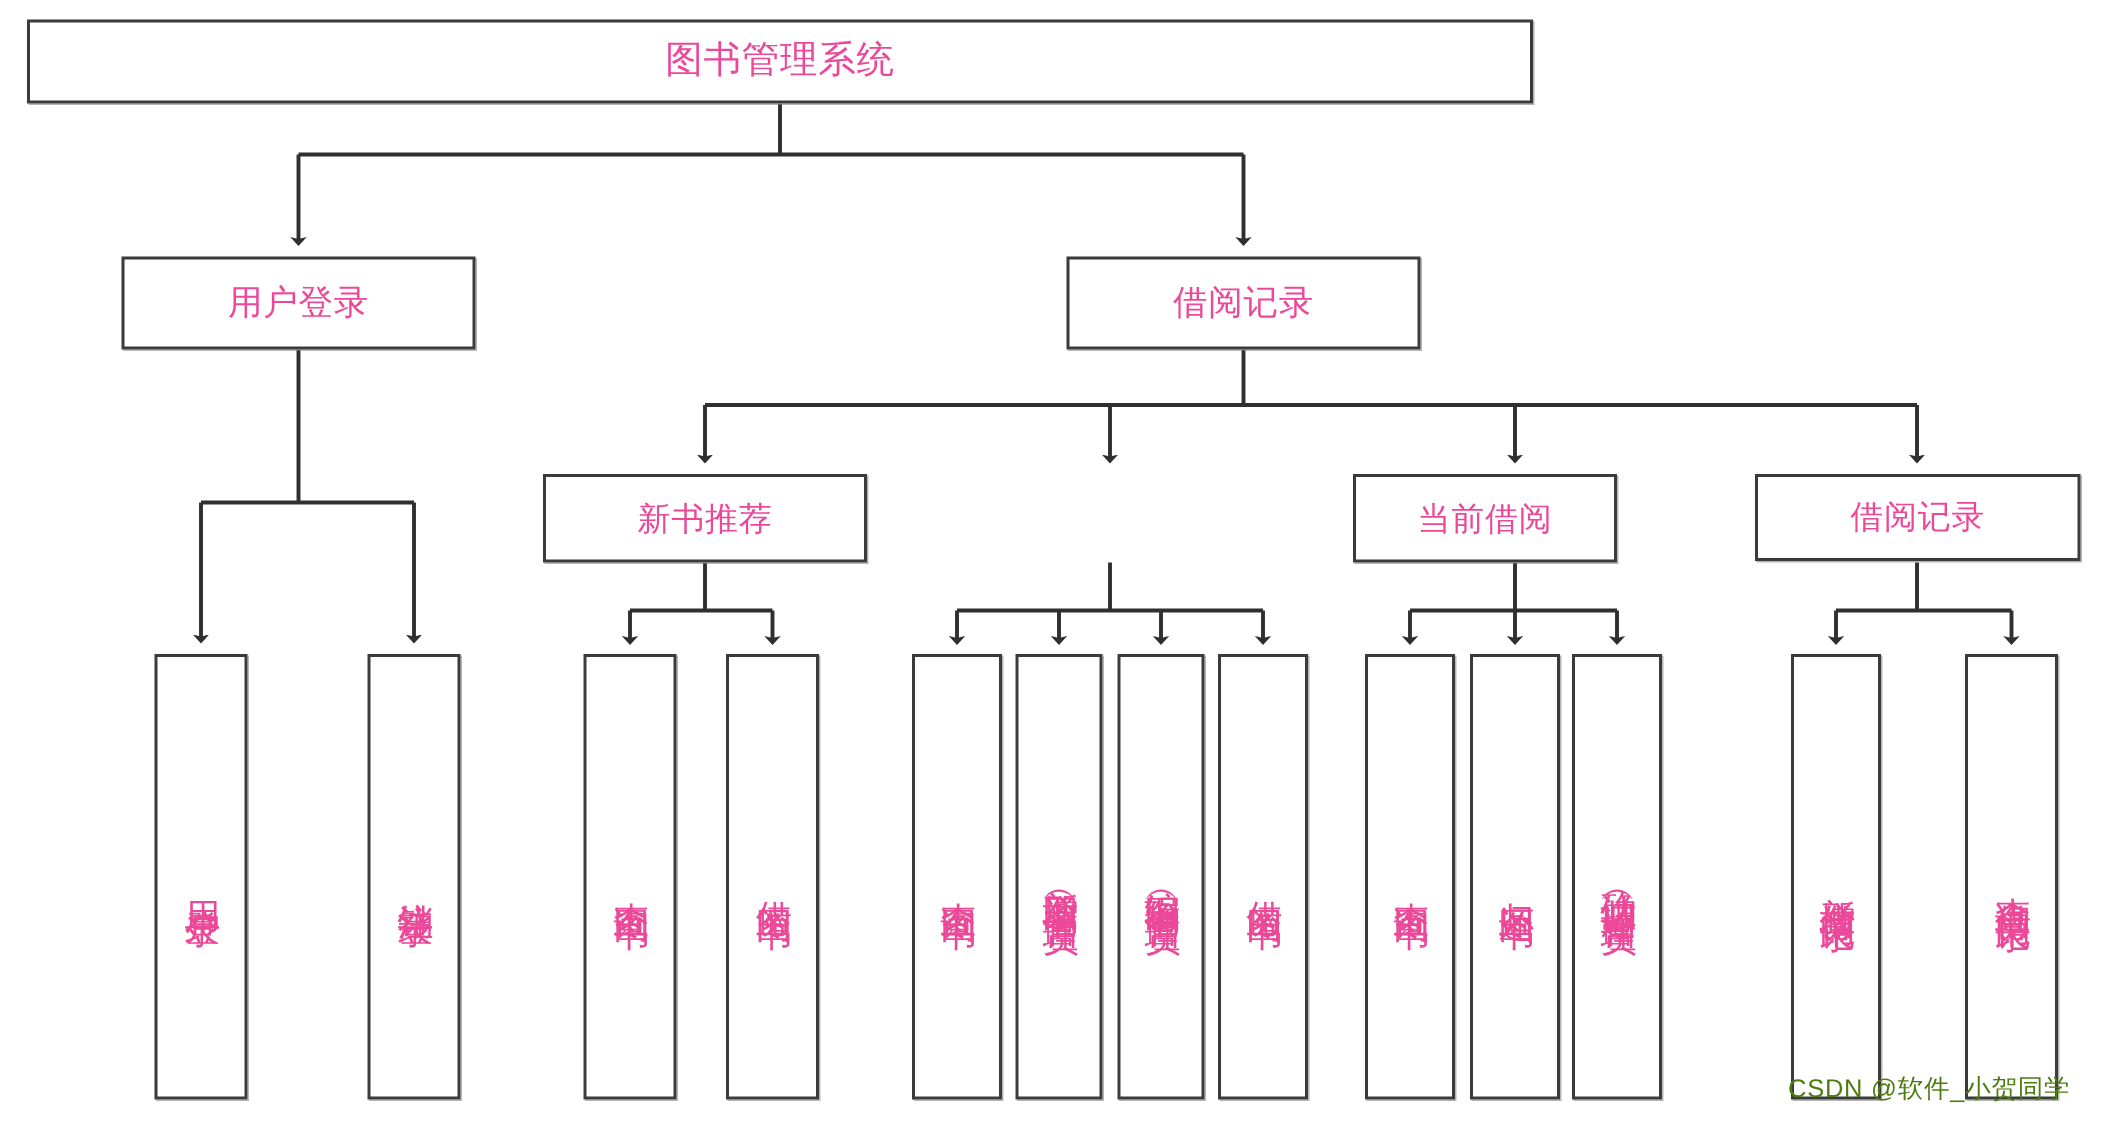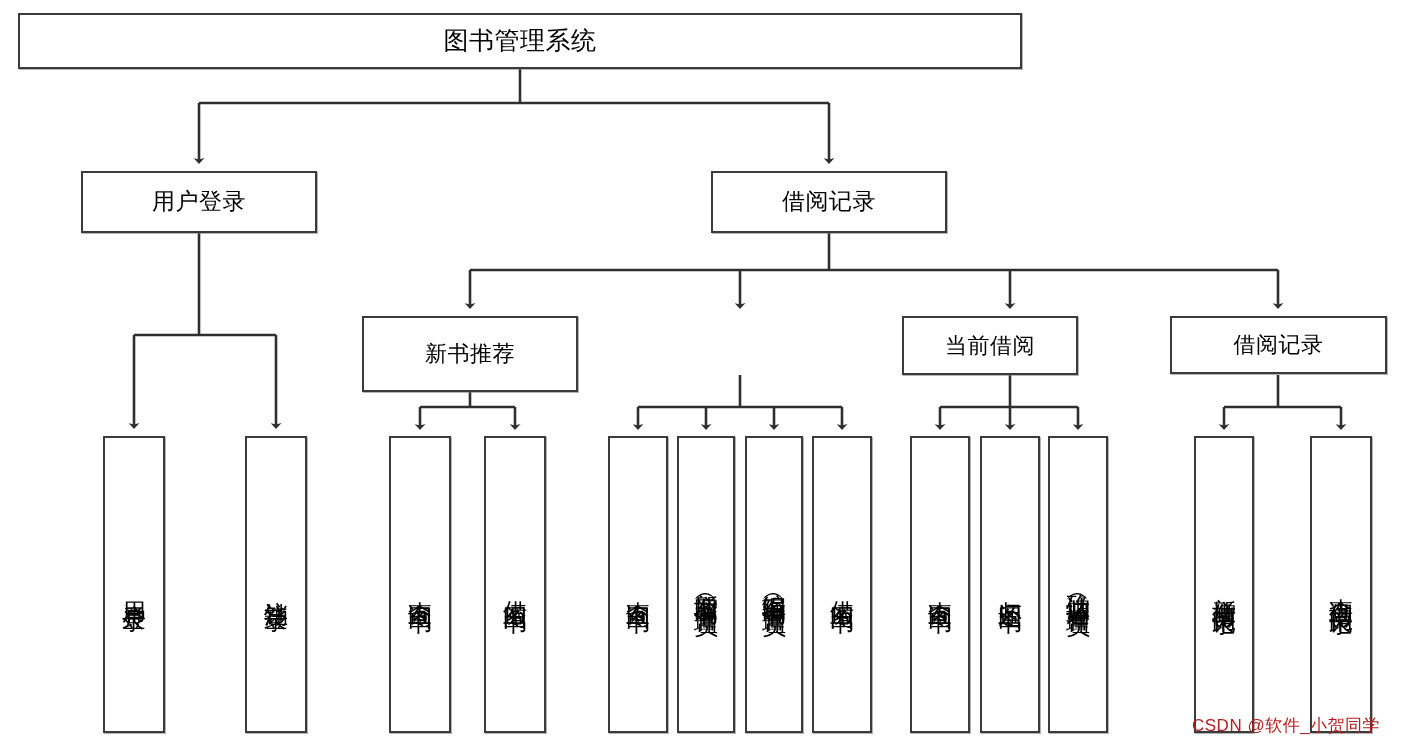--- a/index.html
+++ b/index.html
@@ -26,21 +26,21 @@
     pointer-events: none;
   }
   .node {
     position: absolute;
     box-sizing: border-box;
     border: 2px solid #3b3b3b;
     background: #ffffff;
     display: flex;
     align-items: center;
     justify-content: center;
-    color: #000000;
+    color: #ec4899;
     box-shadow: 1px 1px 0 rgba(120,120,120,0.55);
   }
   .node .label {
     display: block;
     text-align: center;
     line-height: 1.18;
     letter-spacing: 0.5px;
   }
   
   .node.horiz .label {
@@ -59,21 +59,21 @@
     letter-spacing: 3px;
     white-space: nowrap;
   }
   .root-node .label   { font-size: 25px; }
   .lvl2-node .label   { font-size: 23px; }
   .lvl3-node .label   { font-size: 22px; }
   .leaf-node .label   { font-size: 24px; }
 
   .watermark {
     position: absolute;
-    color: #b91c1c;
+    color: #4d7c0f;
     font-size: 17px;
     letter-spacing: 0.5px;
     white-space: nowrap;
     user-select: none;
   }
 </style>
 </head>
 <body>
 
 <div id="canvas">
@@ -135,21 +135,21 @@
     <span class="label">图书管理系统</span>
   </div>
 
   <div class="node horiz lvl2-node" style="left: 81px; top: 171px; width: 236px; height: 62px;">
     <span class="label">用户登录</span>
   </div>
   <div class="node horiz lvl2-node" style="left: 711px; top: 171px; width: 236px; height: 62px;">
     <span class="label">借阅记录</span>
   </div>
 
-  <div class="node horiz lvl3-node" style="left: 362px; top: 316px; width: 216px; height: 76px;">
+  <div class="node horiz lvl3-node" style="left: 362px; top: 316px; width: 216px; height: 59px;">
     <span class="label">新书推荐</span>
   </div>
   <div class="node horiz lvl3-node" style="left: 902px; top: 316px; width: 176px; height: 59px;">
     <span class="label">当前借阅</span>
   </div>
   <div class="node horiz lvl3-node" style="left: 1170px; top: 316px; width: 217px; height: 58px;">
     <span class="label">借阅记录</span>
   </div>
 
   <div class="node vert leaf-node" style="left: 103px; top: 436px; width: 62px; height: 297px;">

